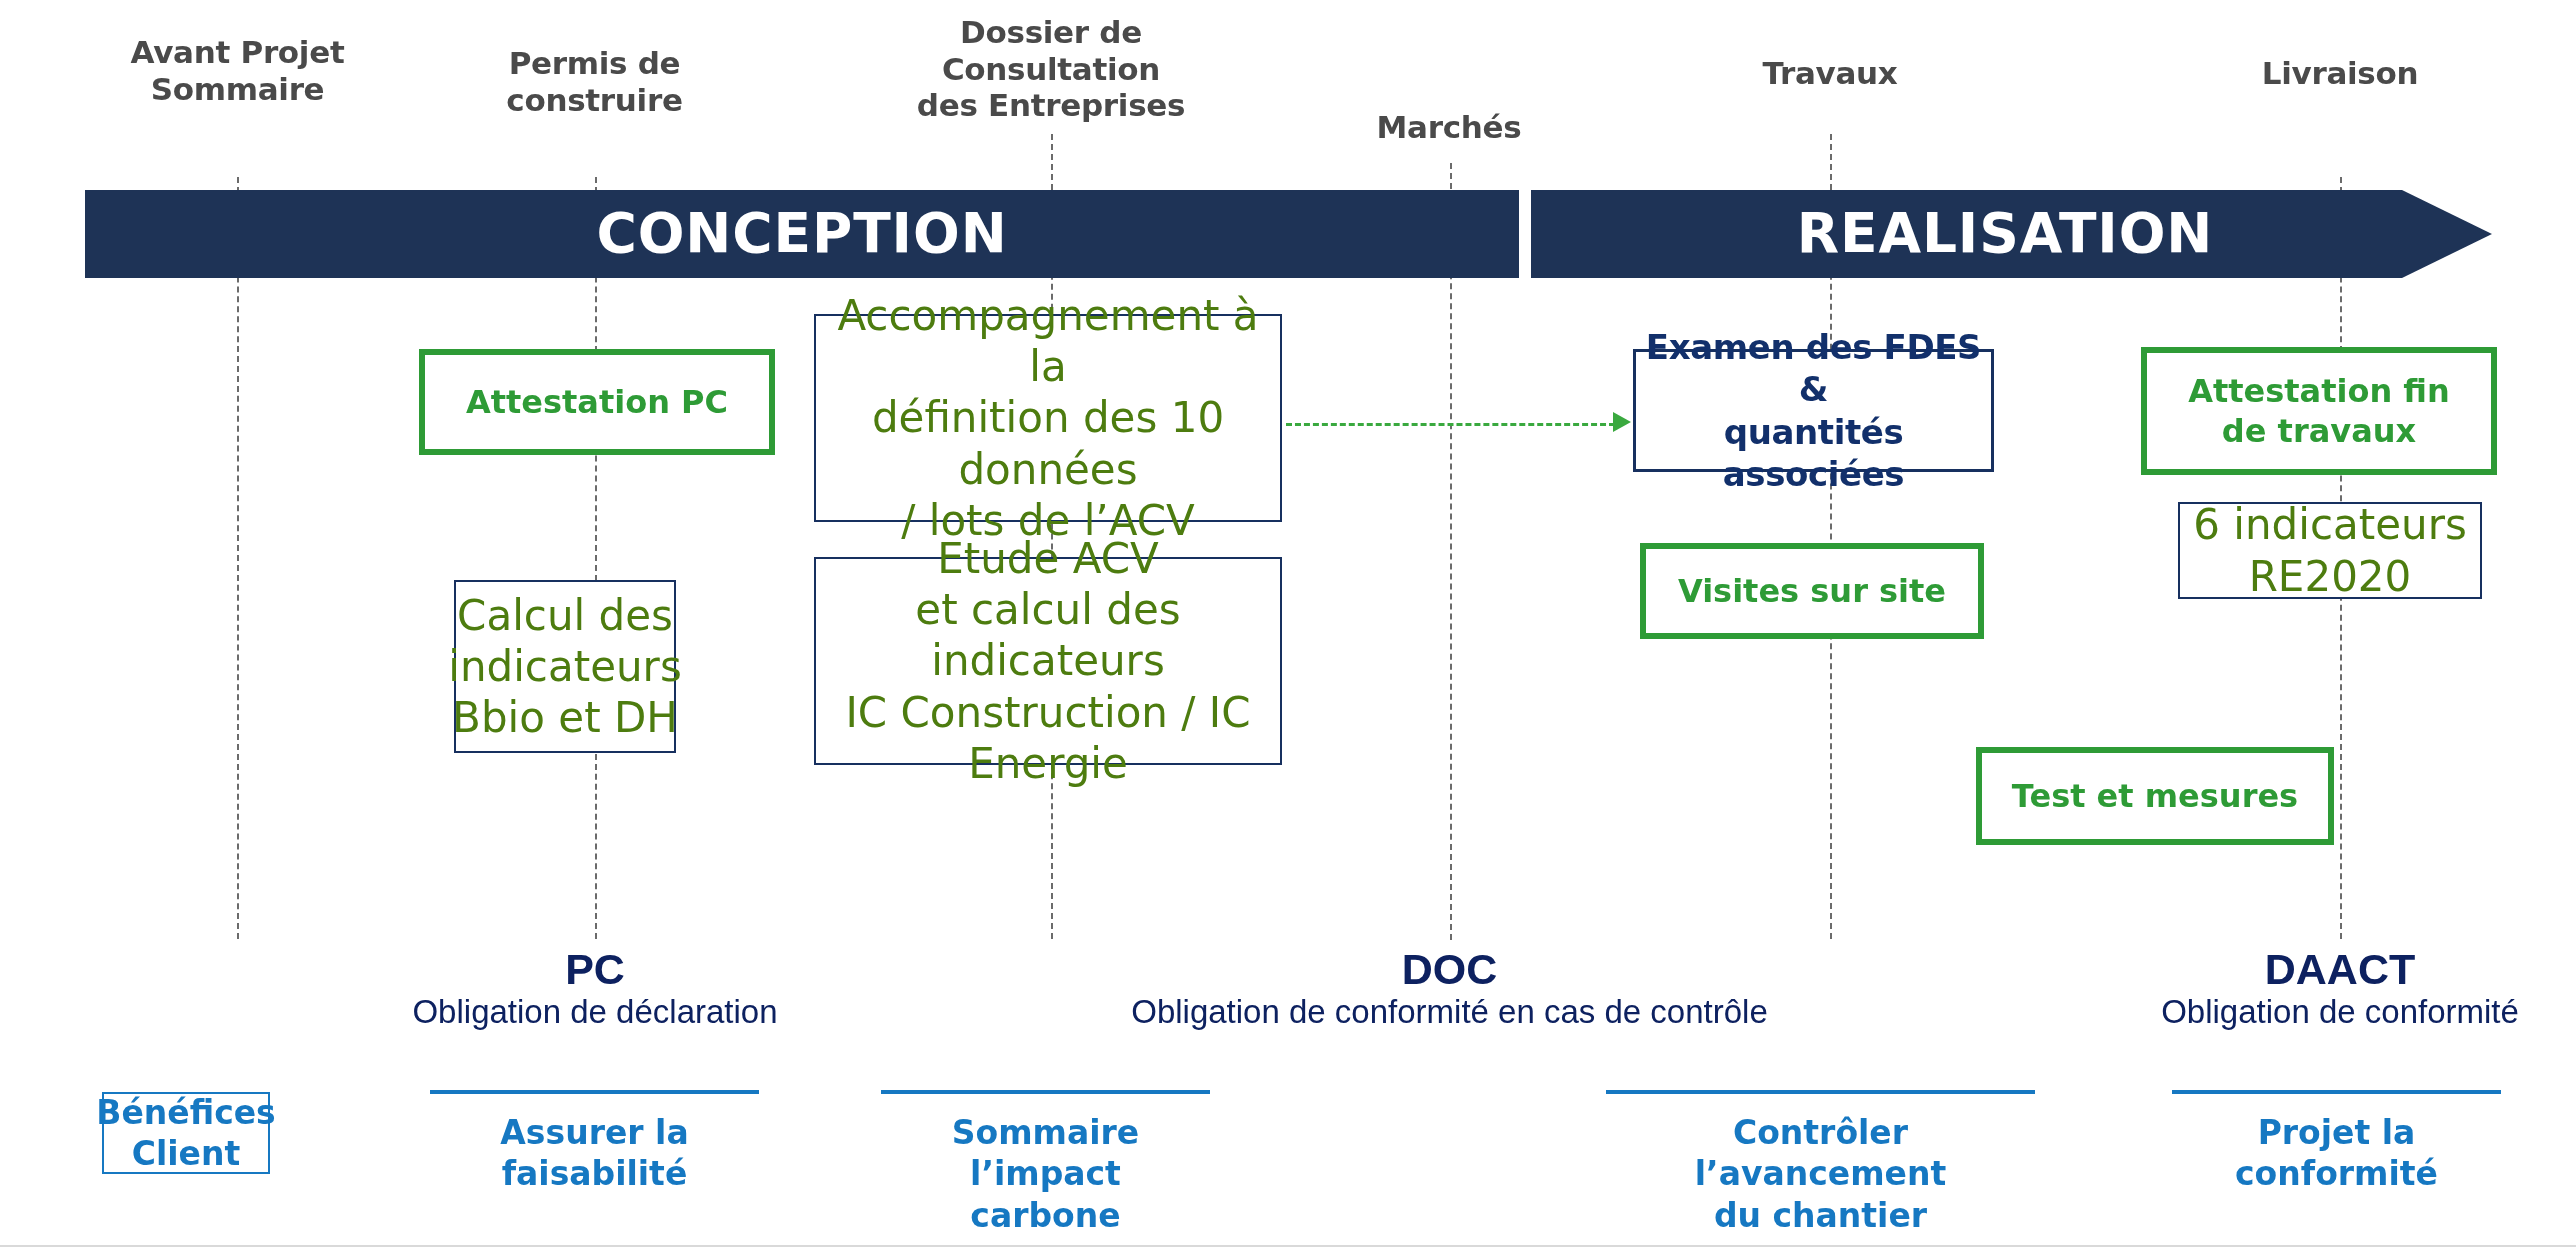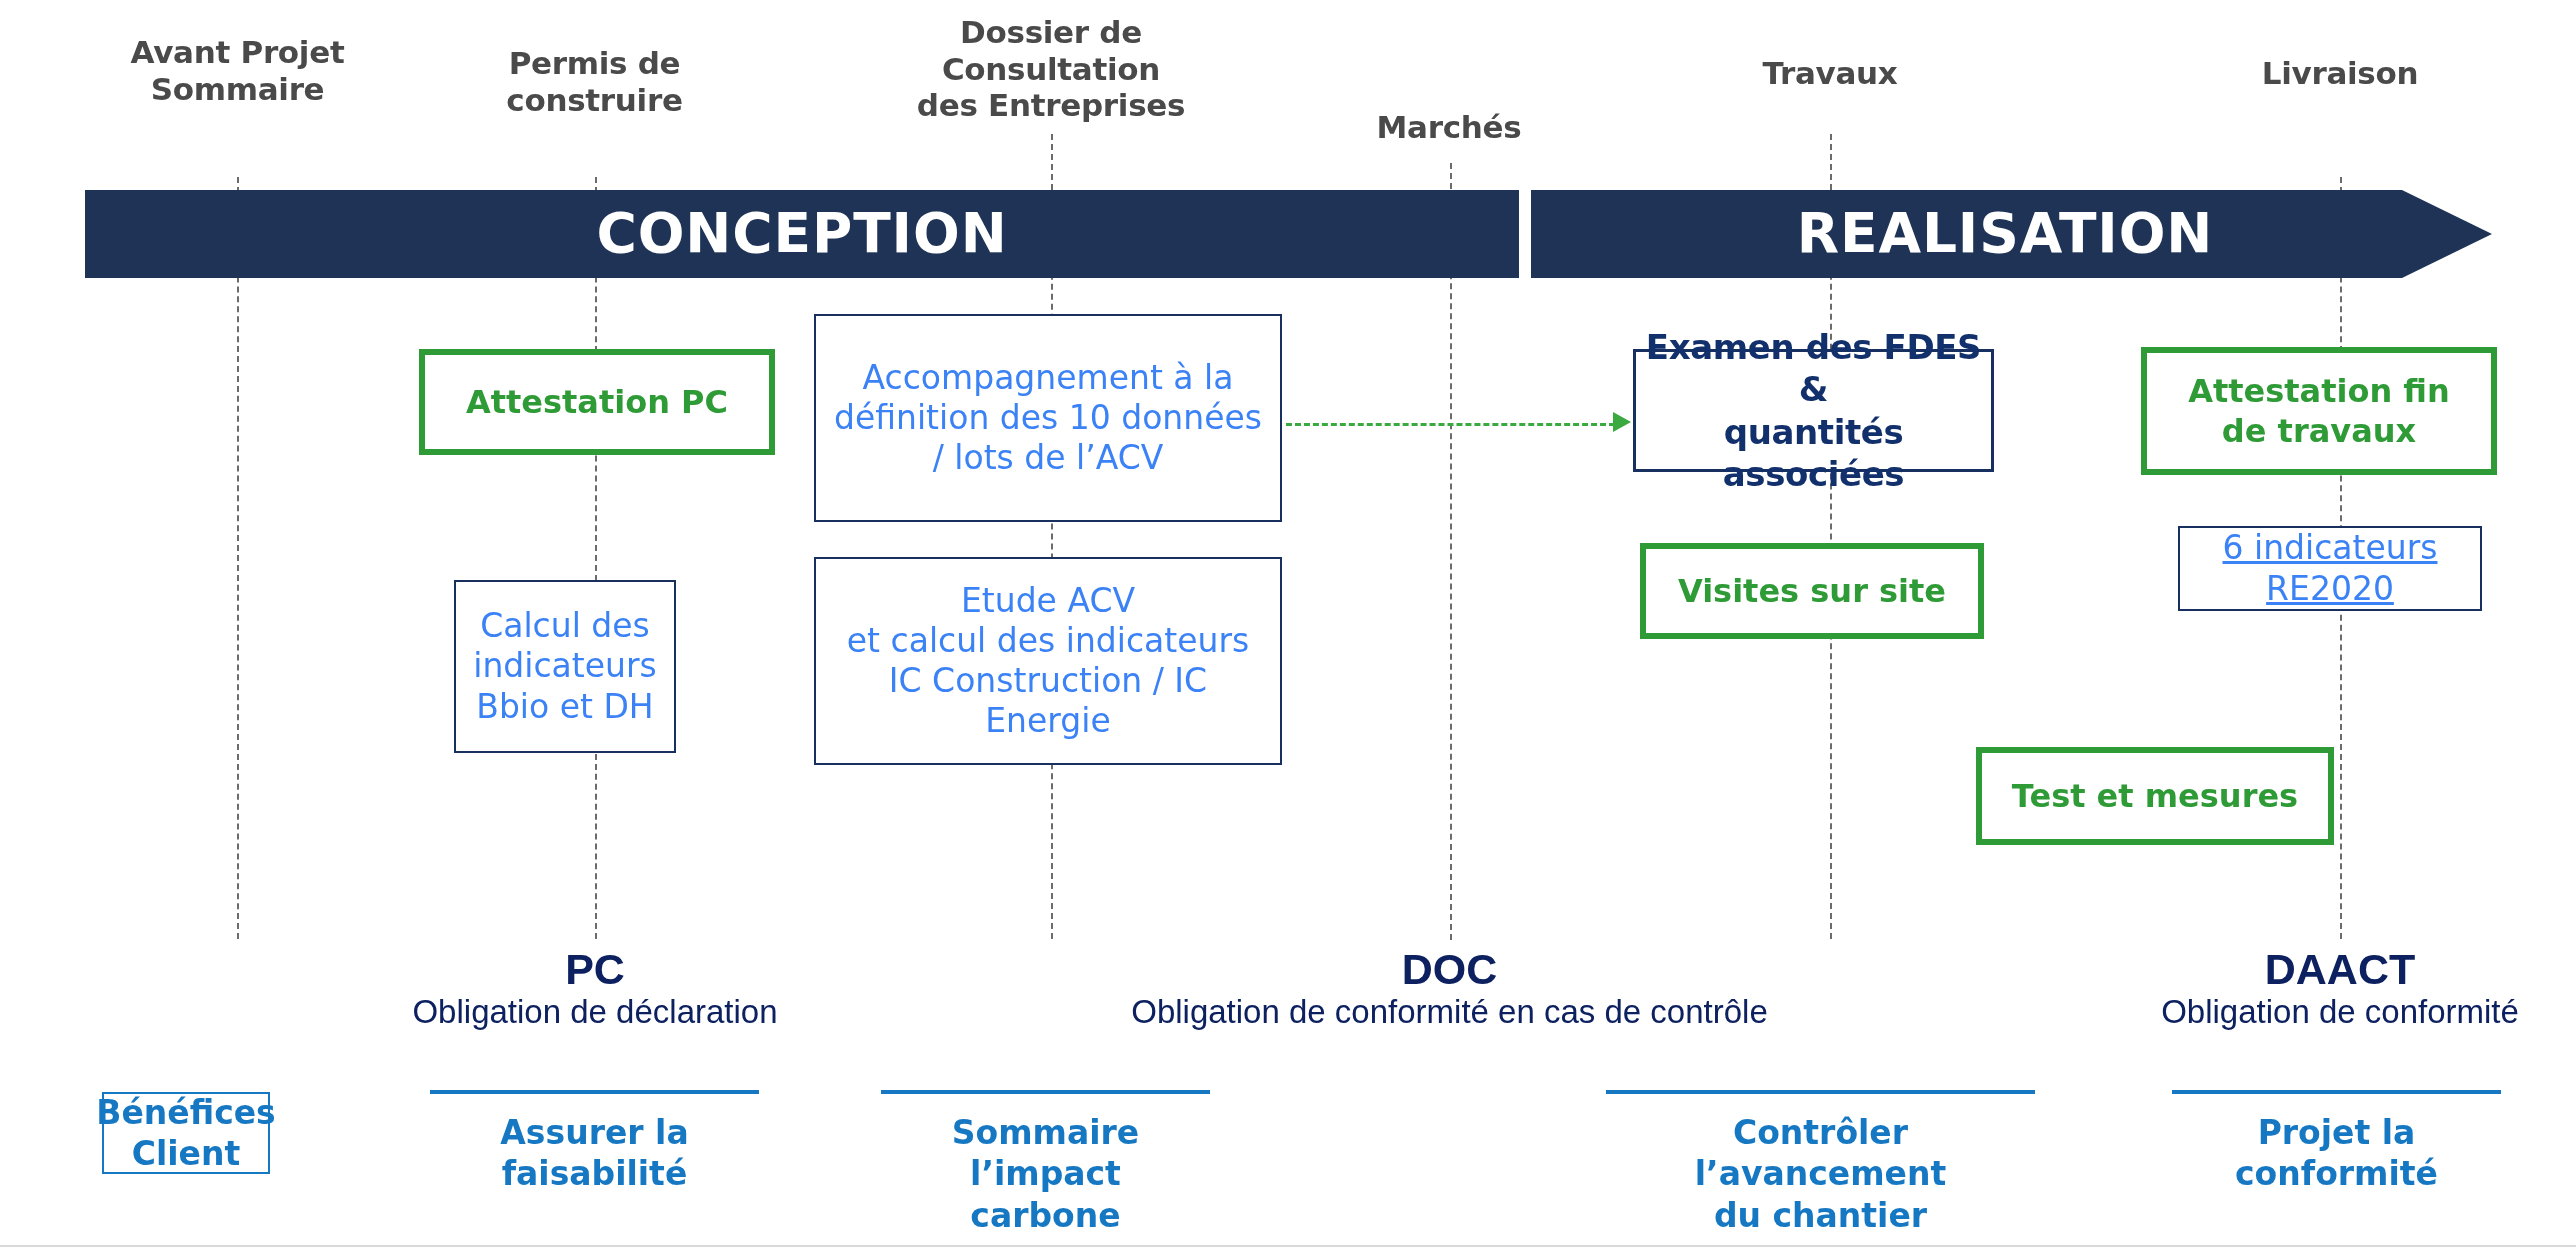--- a/index.html
+++ b/index.html
@@ -86,24 +86,24 @@
     box-sizing: border-box;
     display: flex;
     align-items: center;
     justify-content: center;
     text-align: center;
     background: #ffffff;
     white-space: pre-line;
   }
   .box.navy {
     border: 2.7px solid #17305f;
-    color: #3b82f6;
+    color: #4d7c0f;
     font-family: "DejaVu Sans", sans-serif;
     font-weight: normal;
-    font-size: 33px;
+    font-size: 42px;
     line-height: 1.22;
   }
   .box.navy-bold {
     border: 3.6px solid #17305f;
     color: #12306b;
     font-family: "DejaVu Sans", sans-serif;
     font-weight: bold;
     font-size: 34px;
     line-height: 1.25;
     letter-spacing: -0.4px;
@@ -225,21 +225,21 @@
 de travaux</div>
 
   <div class="box navy" style="left:454px;  top:580px; width:222px; height:173px;">Calcul des
 indicateurs
 Bbio et DH</div>
   <div class="box navy" style="left:814px;  top:557px; width:468px; height:208px;">Etude ACV
 et calcul des indicateurs
 IC Construction / IC
 Energie</div>
   <div class="box green" style="left:1640px; top:543px; width:344px; height:96px;">Visites sur site</div>
-  <div class="box navy" style="left:2178px; top:526px; width:304px; height:85px;text-decoration:underline;">6 indicateurs
+  <div class="box navy" style="left:2178px; top:502px; width:304px; height:97px;">6 indicateurs
 RE2020</div>
   <div class="box green" style="left:1976px; top:747px; width:358px; height:98px;">Test et mesures</div>
 
   <div class="connector" style="left:1286px; top:423px; width:329px;"></div>
   <div class="connector-head" style="left:1613px; top:412px;"></div>
 
   <div class="oblig" style="left:282px; top:947px; width:626px;">
     <div class="code">PC</div>
     <div class="desc">Obligation de déclaration</div>
   </div>

